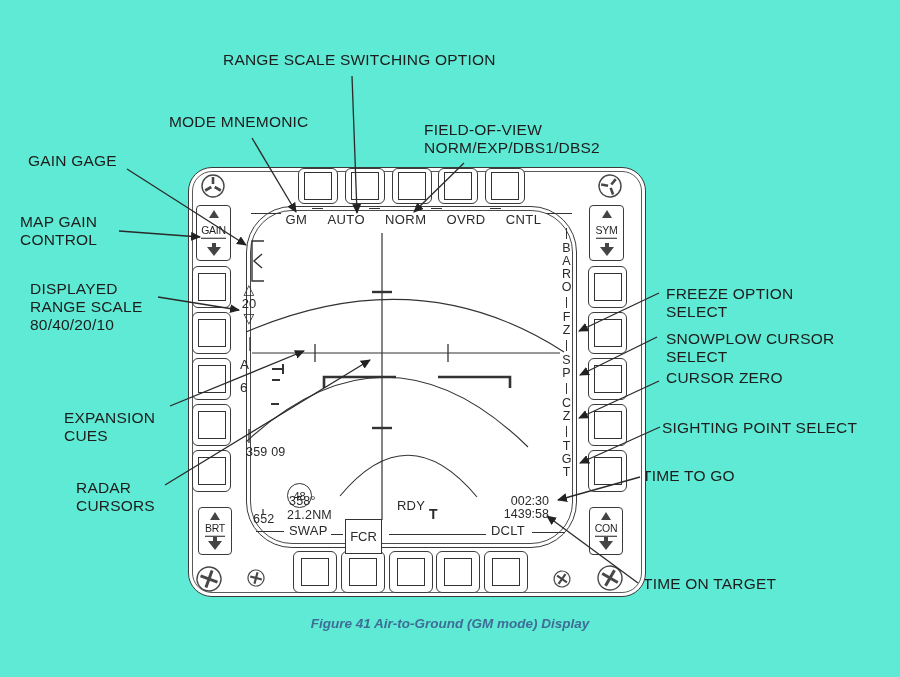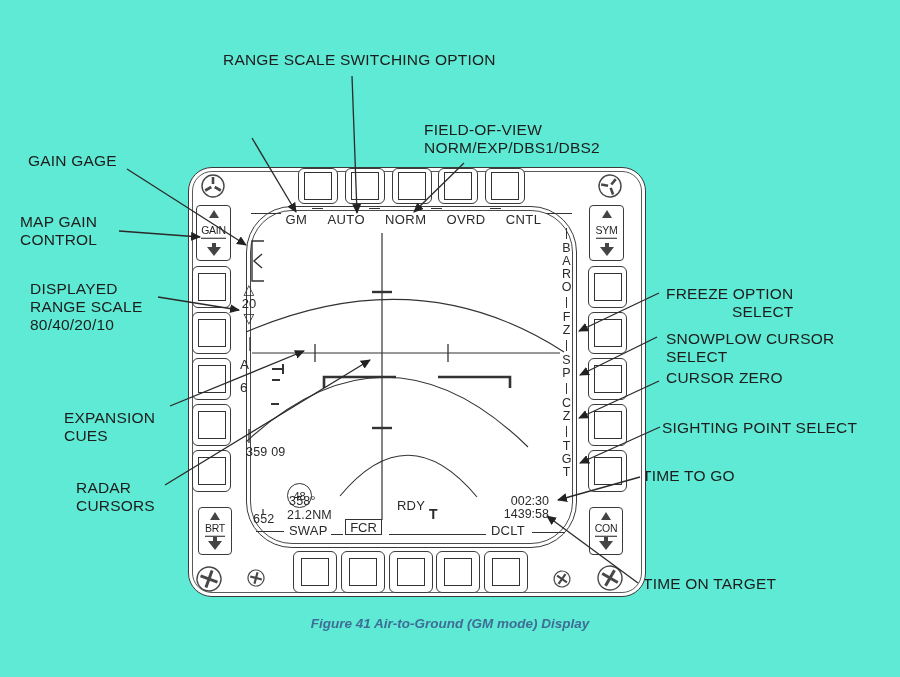--- a/index.html
+++ b/index.html
@@ -55,51 +55,52 @@
   .vopt { width:11px; word-break:break-all; text-align:center; font-size:12.5px; line-height:13px; color:#2a2a2a; }
   .vtick { width:1.5px; height:11px; background:#333; }
   .range-col { position:absolute; left:237px; top:282px; width:24px; display:flex; flex-direction:column; align-items:center; color:#2a2a2a; }
   .range-col .tri-glyph { font-size:14px; line-height:14px; }
   .range-col .val { font-size:13px; line-height:15px; }
   .circle48 {
     position:absolute; left:251px; top:483px; width:25px; height:25px; border:1.4px solid #333;
     border-radius:50%; display:flex; align-items:center; justify-content:center; font-size:11px; color:#2a2a2a; box-sizing:border-box;margin-left:36px;
   }
   .fcr-box {
-    position:absolute; left:345px; top:519px; width:37px; height:16px; border:1.6px solid #333;
+    position:absolute; left:345px; top:519px; width:37px; height:35px; border:1.6px solid #333;
     display:flex; align-items:center; justify-content:center; font-size:13px; color:#2a2a2a; box-sizing:border-box; background:#fff;
   }
   .uline { position:absolute; height:0; border-top:1.5px solid #333; }
   .times { position:absolute; left:487px; top:495px; width:62px; text-align:right; font-size:12.5px; line-height:13px; color:#2a2a2a; }
   .tsym { position:absolute; left:429px; top:506px; font-size:14px; font-weight:bold; color:#2a2a2a; }
   .overlay { position:absolute; left:0; top:0; z-index:50; pointer-events:none; }
   .caption {
     position:absolute; left:0; top:616px; width:100%; text-align:center;
     font-size:13.5px; font-style:italic; font-weight:bold; color:#3e6d96;
   }
 </style>
 </head>
 <body>
 
 <div class="canvas">
 
   <div class="ann" style="left:223px; top:51px;">RANGE SCALE SWITCHING OPTION</div>
+  <div class="ann" style="left:169px; top:113px;">MODE MNEMONIC</div>
   <div class="ann" style="left:424px; top:121px;">FIELD-OF-VIEW
 NORM/EXP/DBS1/DBS2</div>
   <div class="ann" style="left:28px;  top:152px;">GAIN GAGE</div>
   <div class="ann" style="left:20px;  top:213px;">MAP GAIN
 CONTROL</div>
   <div class="ann" style="left:30px;  top:280px;">DISPLAYED
 RANGE SCALE
 80/40/20/10</div>
   <div class="ann" style="left:64px;  top:409px;">EXPANSION
 CUES</div>
   <div class="ann" style="left:76px;  top:479px;">RADAR
 CURSORS</div>
-  <div class="ann" style="left:666px; top:285px;text-align:right;">FREEZE OPTION
+  <div class="ann" style="left:666px; top:285px;">FREEZE OPTION
 SELECT</div>
   <div class="ann" style="left:666px; top:330px;">SNOWPLOW CURSOR
 SELECT</div>
   <div class="ann" style="left:666px; top:369px;">CURSOR ZERO</div>
   <div class="ann" style="left:662px; top:419px;">SIGHTING POINT SELECT</div>
   <div class="ann" style="left:642px; top:467px;">TIME TO GO</div>
   <div class="ann" style="left:643px; top:575px;">TIME ON TARGET</div>
 
   <div class="bezel"></div>
   <div class="display"></div>

